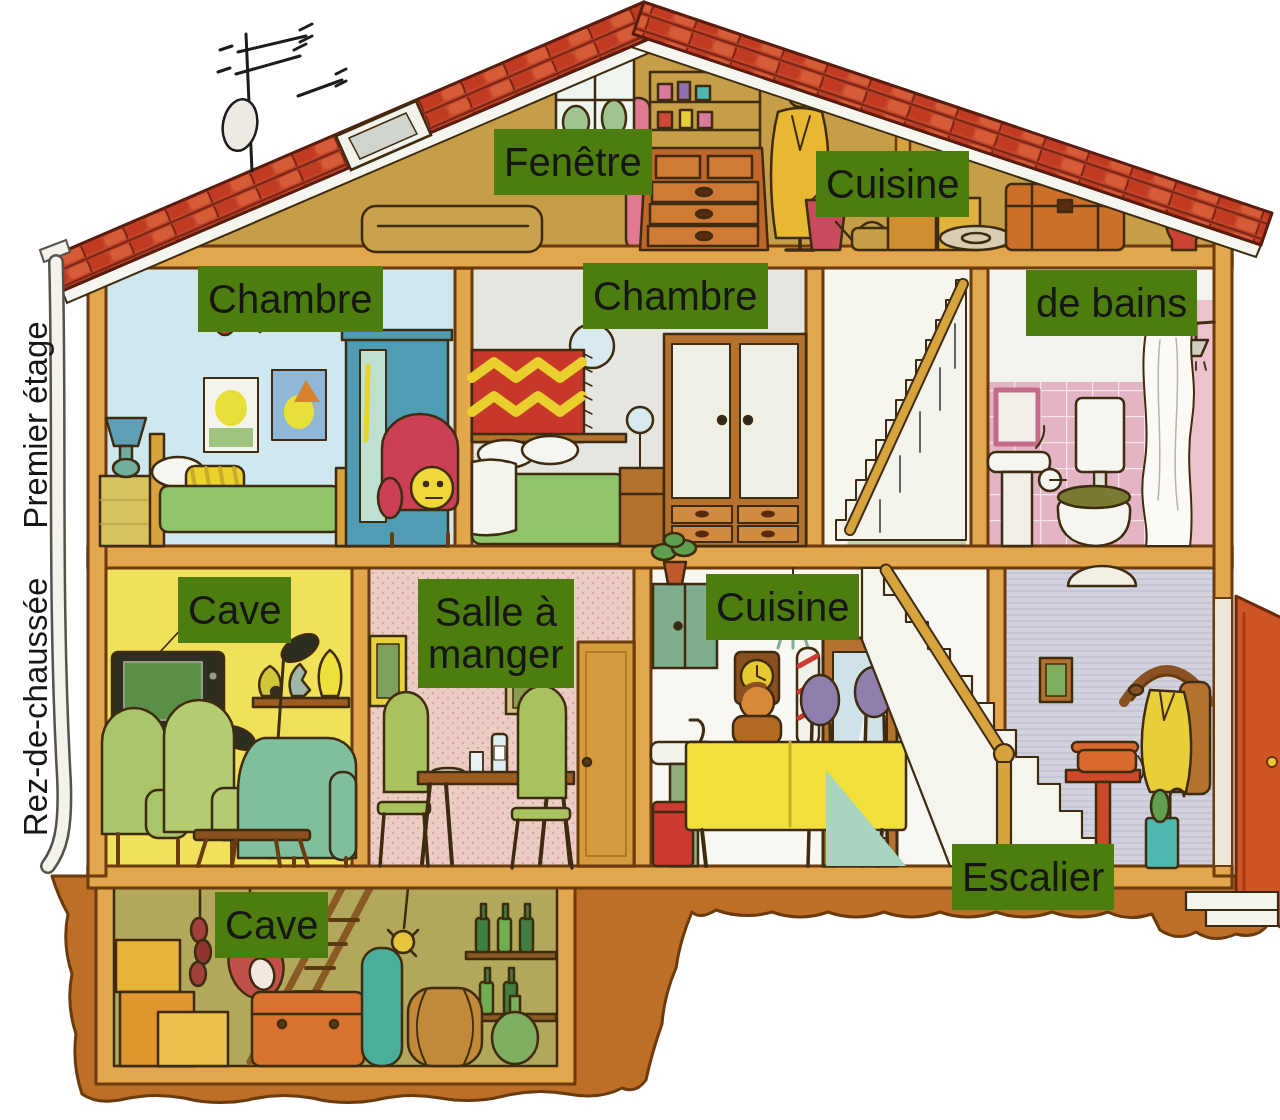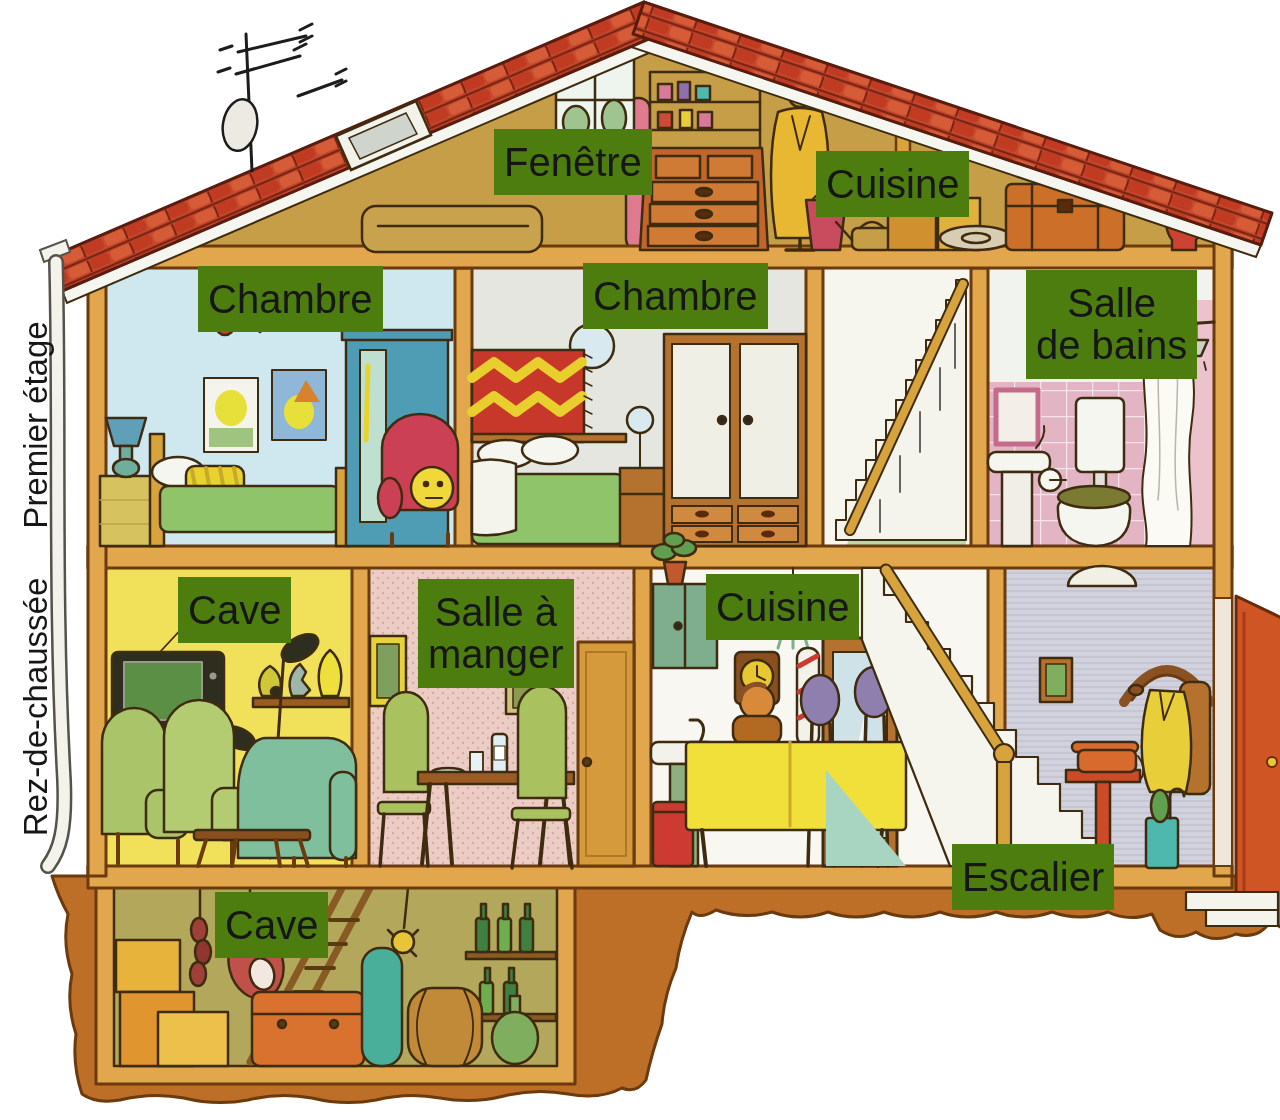--- a/index.html
+++ b/index.html
@@ -422,21 +422,20 @@
     <rect x="1186" y="892" width="92" height="18" fill="#f5f4ec" stroke="#3a2a12" stroke-width="2.2"></rect>
     <rect x="1206" y="910" width="72" height="16" fill="#f5f4ec" stroke="#3a2a12" stroke-width="2.2"></rect>
   </g>
 </svg>
 
 <div class="lbl" style="left:494px;top:129px">Fenêtre</div>
 <div class="lbl" style="left:816px;top:151px">Cuisine</div>
 <div class="lbl" style="left:198px;top:266px">Chambre</div>
 <div class="lbl" style="left:583px;top:263px">Chambre</div>
 <div class="lbl" style="left:1026px;top:270px">
-  <span class="l2">Salle</span>
   <span class="l2">de bains</span>
 </div>
 <div class="lbl" style="left:178px;top:577px">Cave</div>
 <div class="lbl" style="left:706px;top:574px">Cuisine</div>
 <div class="lbl" style="left:418px;top:579px">
   <span class="l2">Salle à</span>
   <span class="l2">manger</span>
 </div>
 <div class="lbl" style="left:952px;top:844px">Escalier</div>
 <div class="lbl" style="left:215px;top:892px">Cave</div>

